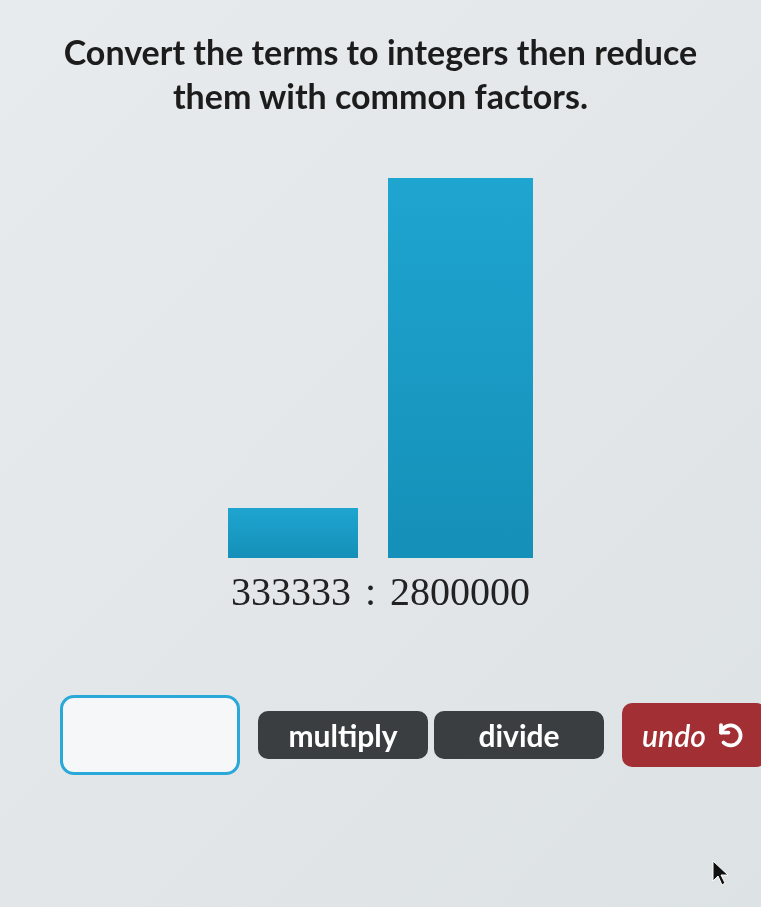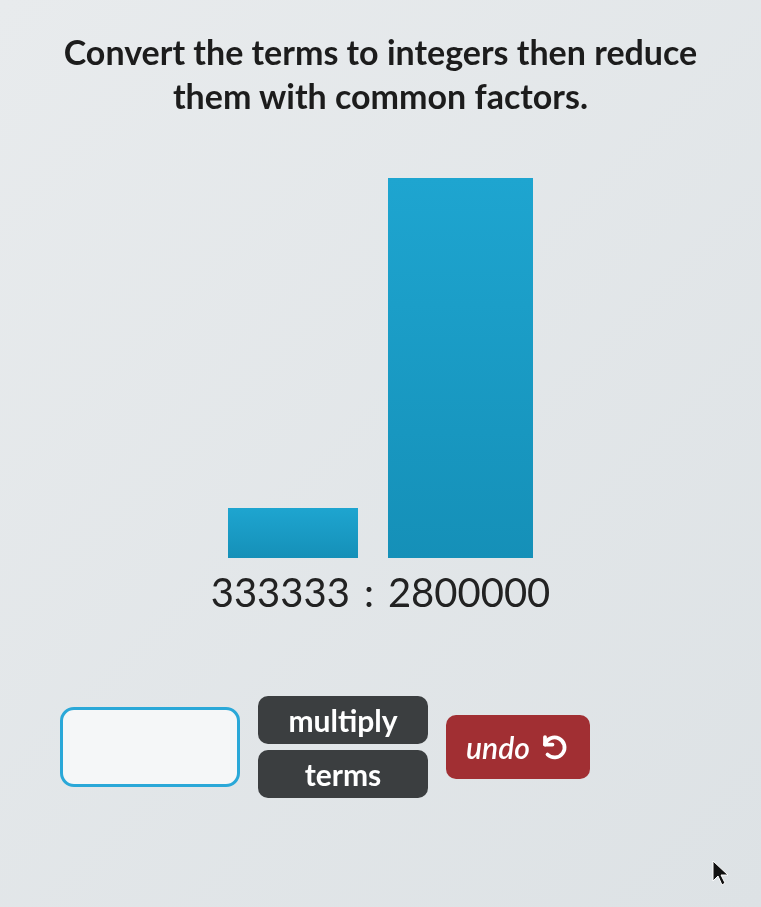--- a/index.html
+++ b/index.html
@@ -45,20 +45,21 @@
     }
     .ratio-row {
       display: flex;
       justify-content: center;
       align-items: baseline;
       font-size: 40px;
       color: #222;
       font-weight: 400;
       margin-bottom: 80px;
       gap: 8px;
+      font-family: Liberation Serif, serif;
     }
     .ratio-sep {
       padding: 0 6px;
     }
     .controls {
       display: flex;
       align-items: center;
       justify-content: flex-start;
       gap: 18px;
       padding-left: 40px;
@@ -68,21 +69,21 @@
       height: 80px;
       border: 3px solid #2aa8d8;
       border-radius: 14px;
       background: #f5f7f8;
       font-size: 32px;
       text-align: center;
       outline: none;
     }
     .op-stack {
       display: flex;
-      flex-direction: column;
+      flex-direction: row;
       gap: 6px;
     }
     .op-button {
       background: #3b3e40;
       color: #fff;
       border: none;
       border-radius: 10px;
       font-size: 30px;
       font-weight: 700;
       padding: 6px 20px;
@@ -138,21 +139,21 @@
 <div class="ratio-row">
   <span>333333</span>
   <span class="ratio-sep">:</span>
   <span>2800000</span>
 </div>
 
 <div class="controls">
   <input class="number-input" type="text" value="" style="">
   <div class="op-stack">
     <button class="op-button">multiply</button>
-    <button class="op-button">terms</button>
+    <button class="op-button">divide</button>
   </div>
   <button class="undo-button">
     <span>undo</span>
     <span class="undo-icon">
       <svg viewBox="0 0 24 24" fill="none" stroke="#fff" stroke-width="3" stroke-linecap="round" stroke-linejoin="round">
         <path d="M4 10 A8 8 0 1 1 6 18"></path>
         <polyline points="4,4 4,10 10,10"></polyline>
       </svg>
     </span>
   </button>

